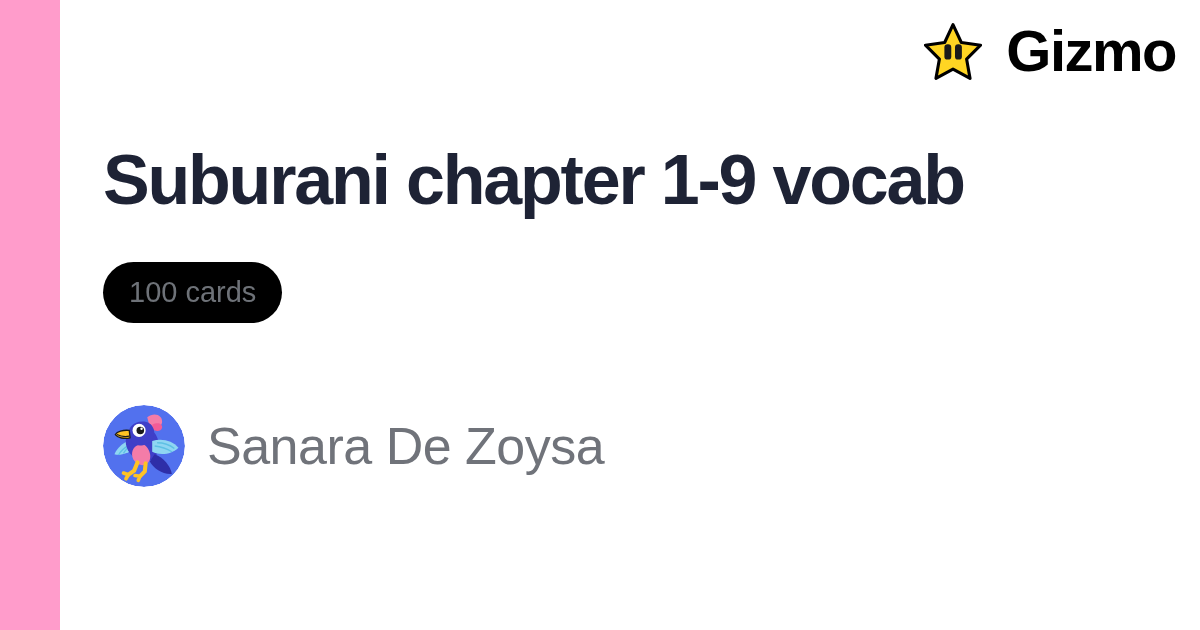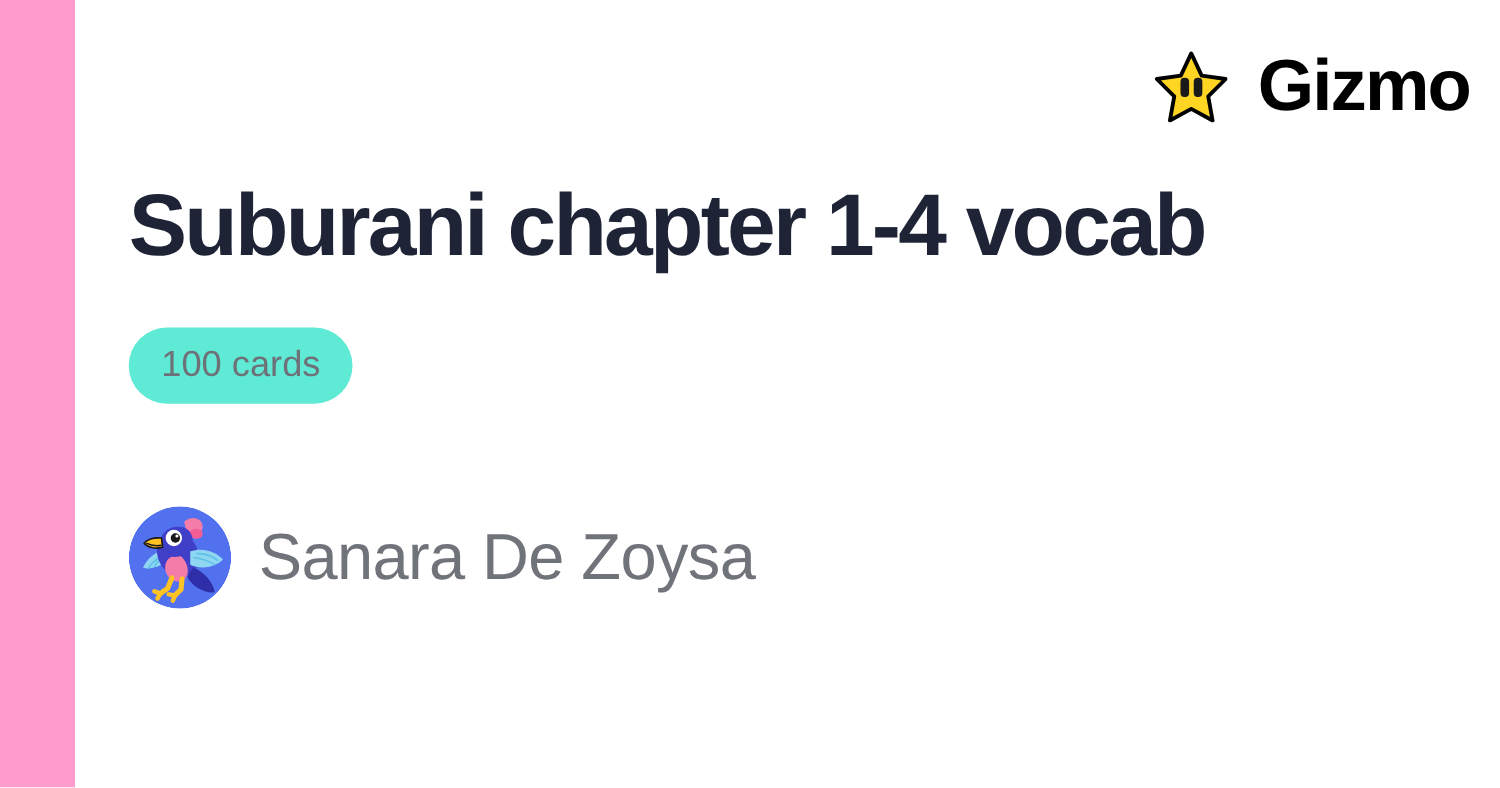--- a/index.html
+++ b/index.html
@@ -15,21 +15,21 @@
   .side-band {
     position:absolute;
     left:0; top:0;
     width:60px; height:630px;
     background:#FF9CCB;
   }
 
   
   .brand {
     position:absolute;
-    top:40px; right:24px;
+    top:22px; right:24px;
     display:flex;
     align-items:flex-end;
     gap:24px;
   }
   .brand-star { width:58px; height:58px; display:block; }
   .brand-name {
     font-size:58px;
     font-weight:bold;
     color:#000000;
     letter-spacing:-1.5px;
@@ -56,21 +56,21 @@
     line-height:1.08;
     white-space:nowrap;
   }
 
   .badge-row {
     display:flex;
     gap:17px;
     margin-top:44px;
   }
   .badge {
-    background:#5eead4;
+    background:#000000;
     color:#6E7278;
     font-size:29px;
     line-height:1;
     padding:16px 26px;
     border-radius:999px;
     white-space:nowrap;
   }
 
   .author-row {
     display:flex;
@@ -104,21 +104,21 @@
       <path d="M32 3 L41.2 22.6 L62.4 25.6 L47 40.9 L50.8 62.2 L32 52 L13.2 62.2 L17 40.9 L1.6 25.6 L22.8 22.6 Z" fill="#FFD523" stroke="#000000" stroke-width="3.4" stroke-linejoin="round"></path>
       <rect x="22.5" y="24.5" width="7.6" height="17" rx="3.5" fill="#1A1A1A"></rect>
       <rect x="34.2" y="24.5" width="7.6" height="17" rx="3.5" fill="#1A1A1A"></rect>
     </svg>
   </span>
   <span class="brand-name">Gizmo</span>
 </div>
 
 <div class="content">
 
-  <h1 class="deck-title">Suburani chapter 1-4 vocab</h1>
+  <h1 class="deck-title">Suburani chapter 1-9 vocab</h1>
 
   <div class="badge-row">
     <span class="badge">100 cards</span>
   </div>
 
   <div class="author-row">
     <span class="avatar">
       <svg class="avatar" viewBox="0 0 100 100" xmlns="http://www.w3.org/2000/svg">
         <circle cx="50" cy="50" r="50" fill="#5271EE"></circle>
         <g>

